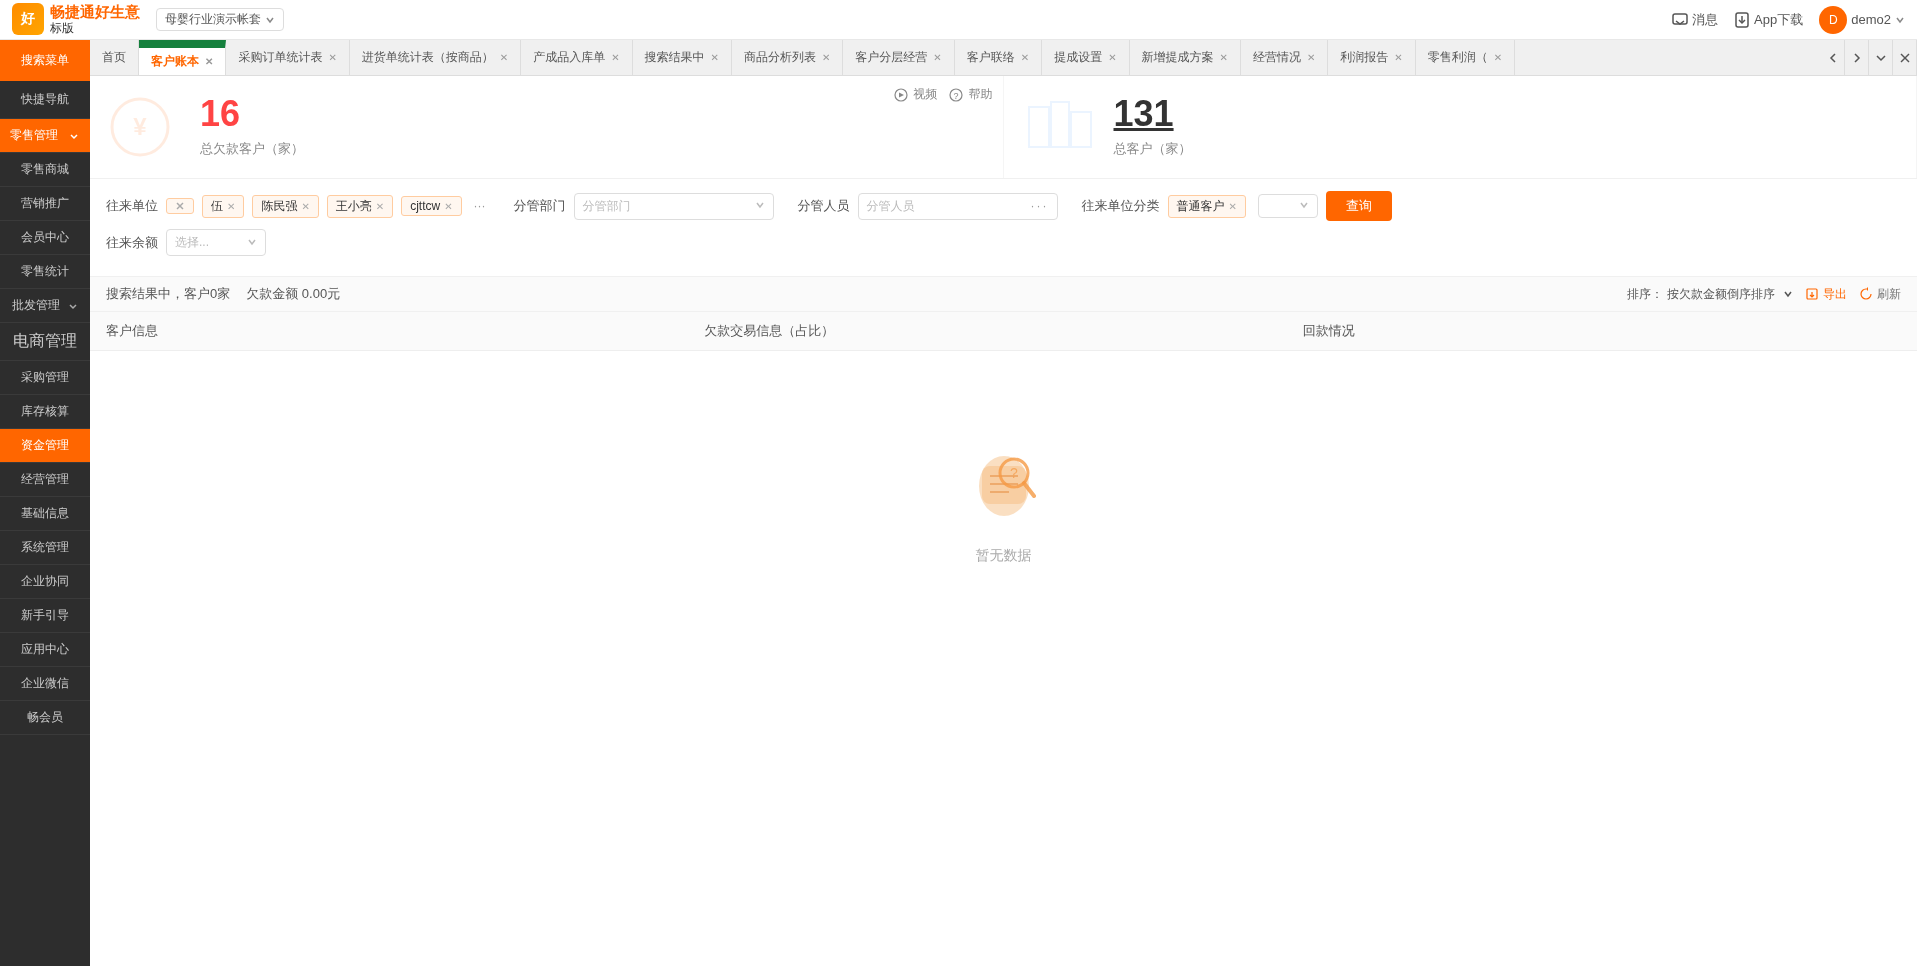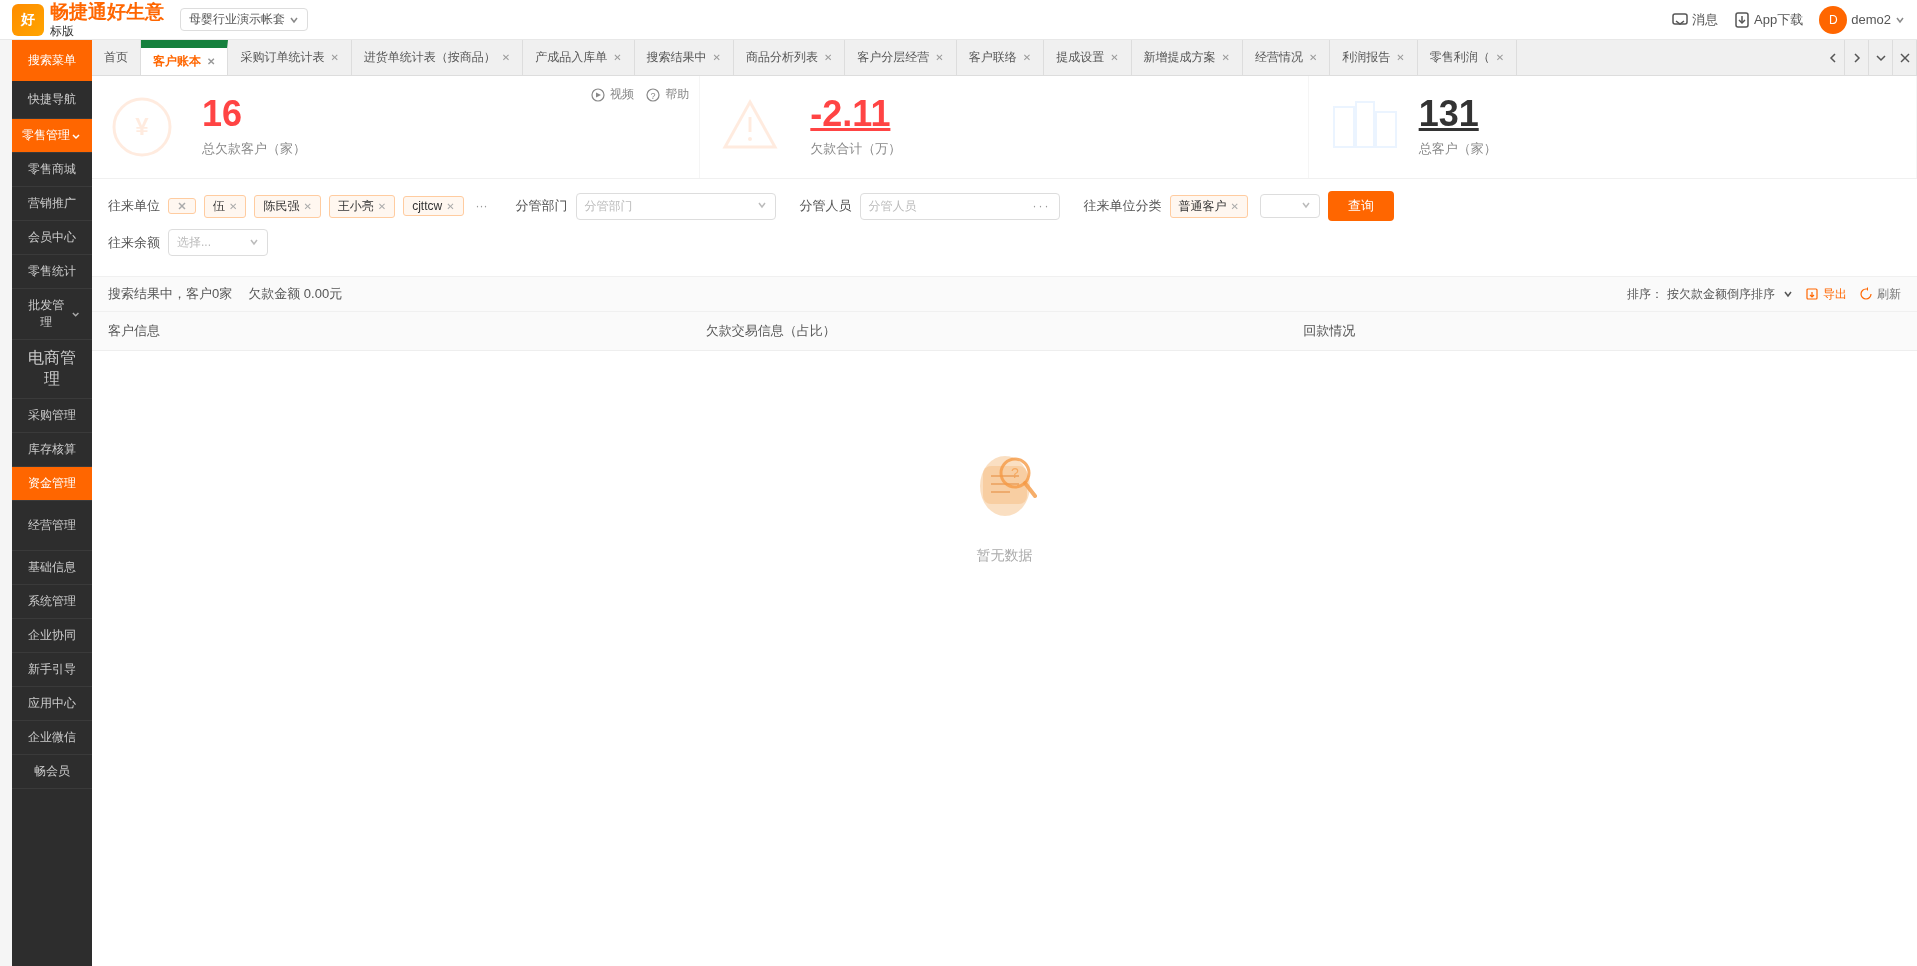--- a/index.html
+++ b/index.html
@@ -2,30 +2,30 @@
 <html><head>
   <meta charset="utf-8">
   <style>
     * { box-sizing: border-box; margin: 0; padding: 0; }
     body { font-family: 'Microsoft YaHei', Arial, sans-serif; font-size: 13px; background: #f5f5f5; overflow: hidden; }
 
     
     .app-container { display: flex; flex-direction: column; height: 966px; width: 1917px; }
     .top-bar { display: flex; align-items: center; background: #fff; height: 40px; padding: 0 12px; border-bottom: 1px solid #e8e8e8; flex-shrink: 0; }
     .main-area { display: flex; flex: 1; overflow: hidden; }
-    .sidebar { width: 80px; background: #2d2d2d; flex-shrink: 0; display: flex; flex-direction: column; margin-left: 12px; }
+    .sidebar { width: 90px; background: #2d2d2d; flex-shrink: 0; display: flex; flex-direction: column; }
     .content-area { flex: 1; display: flex; flex-direction: column; overflow: hidden; }
     .tab-bar { display: flex; align-items: center; background: #f0f0f0; height: 36px; border-bottom: 1px solid #ddd; flex-shrink: 0; overflow: hidden; }
     .page-content { flex: 1; overflow-y: auto; background: #fff; padding: 0; }
 
     
     .top-logo { display: flex; align-items: center; margin-right: 16px; }
     .top-logo-icon { width: 32px; height: 32px; background: linear-gradient(135deg, #ff8c00, #ffa500); border-radius: 6px; display: flex; align-items: center; justify-content: center; color: white; font-size: 14px; font-weight: bold; }
     .top-logo-text { margin-left: 6px; font-size: 12px; color: #333; line-height: 1.2; }
-    .top-logo-text .name { font-weight: bold; color: #ff6600; font-size: 19px; }
+    .top-logo-text .name { font-weight: bold; color: #ff6600; font-size: 15px; }
     .top-select { display: flex; align-items: center; border: 1px solid #ddd; border-radius: 4px; padding: 2px 8px; font-size: 12px; color: #555; cursor: pointer; margin-right: auto; }
     .top-select svg { margin-left: 4px; }
     .top-actions { display: flex; align-items: center; gap: 16px; }
     .top-action-item { display: flex; align-items: center; gap: 4px; font-size: 13px; color: #555; cursor: pointer; }
     .user-avatar { width: 28px; height: 28px; border-radius: 50%; background: #ff6600; display: flex; align-items: center; justify-content: center; color: white; font-size: 12px; }
 
     
     .sidebar-search { padding: 8px; background: #ff6600; }
     .sidebar-search-label { font-size: 12px; color: white; text-align: center; cursor: pointer; padding: 4px; }
     .sidebar-nav-item { padding: 10px 8px; text-align: center; font-size: 12px; color: #ccc; cursor: pointer; border-bottom: 1px solid #3a3a3a; position: relative; }
@@ -171,21 +171,21 @@
       </div>
       <div class="sidebar-nav-item" style="padding:8px 12px; font-size:12px;">
         <span>采购管理</span>
       </div>
       <div class="sidebar-nav-item" style="padding:8px 12px; font-size:12px;">
         <span>库存核算</span>
       </div>
       <div class="sidebar-nav-item" style="padding:8px 12px; font-size:12px; background:#ff6600; color:white;">
         <span>资金管理</span>
       </div>
-      <div class="sidebar-nav-item" style="padding:16px 12px; font-size:12px;">
+      <div class="sidebar-nav-item" style="padding:8px 12px; font-size:12px;">
         <span>经营管理</span>
       </div>
       <div class="sidebar-nav-item" style="padding:8px 12px; font-size:12px;">
         <span>基础信息</span>
       </div>
       <div class="sidebar-nav-item" style="padding:8px 12px; font-size:12px;">
         <span>系统管理</span>
       </div>
       <div class="sidebar-nav-item" style="padding:8px 12px; font-size:12px;">
         <span>企业协同</span>
@@ -312,35 +312,20 @@
               <span>
                 <svg width="14" height="14" viewBox="0 0 14 14" style="vertical-align:middle; margin-right:2px;">
                     <circle cx="7" cy="7" r="6" stroke="#888" stroke-width="1.2" fill="none"></circle>
                     <text x="7" y="11" text-anchor="middle" font-size="9" fill="#888">?</text>
                   </svg>
                 <span>帮助</span>
               </span>
             </div>
           </div>
 
-          <div class="stat-block" style="position:relative; overflow:hidden;">
-            <div style="position:absolute; left:20px; top:50%; transform:translateY(-50%); width:60px; height:60px; opacity:0.12;">
-              <svg viewBox="0 0 60 60" width="60" height="60">
-                <polygon points="30,5 55,50 5,50" fill="none" stroke="#ff6600" stroke-width="3"></polygon>
-                <line x1="30" y1="20" x2="30" y2="35" stroke="#ff6600" stroke-width="3"></line>
-                <circle cx="30" cy="42" r="2" fill="#ff6600"></circle>
-              </svg>
-            </div>
-            <div style="padding-left: 80px;">
-              <div class="stat-number" style="font-size:36px; font-weight:bold; color:#ff4444; text-decoration:underline;">
-                <span>-2.11</span>
-              </div>
-              <div class="stat-label">欠款合计（万）</div>
-            </div>
-          </div>
 
           <div class="stat-block" style="position:relative; overflow:hidden;">
             <div style="position:absolute; left:20px; top:50%; transform:translateY(-50%); width:70px; height:60px; opacity:0.12;">
               <svg viewBox="0 0 70 60" width="70" height="60">
                 <rect x="5" y="10" width="20" height="40" fill="none" stroke="#66aaff" stroke-width="2"></rect>
                 <rect x="27" y="5" width="18" height="45" fill="none" stroke="#66aaff" stroke-width="2"></rect>
                 <rect x="47" y="15" width="20" height="35" fill="none" stroke="#66aaff" stroke-width="2"></rect>
                 <line x1="5" y1="50" x2="67" y2="50" stroke="#66aaff" stroke-width="2"></line>
               </svg>
             </div>

